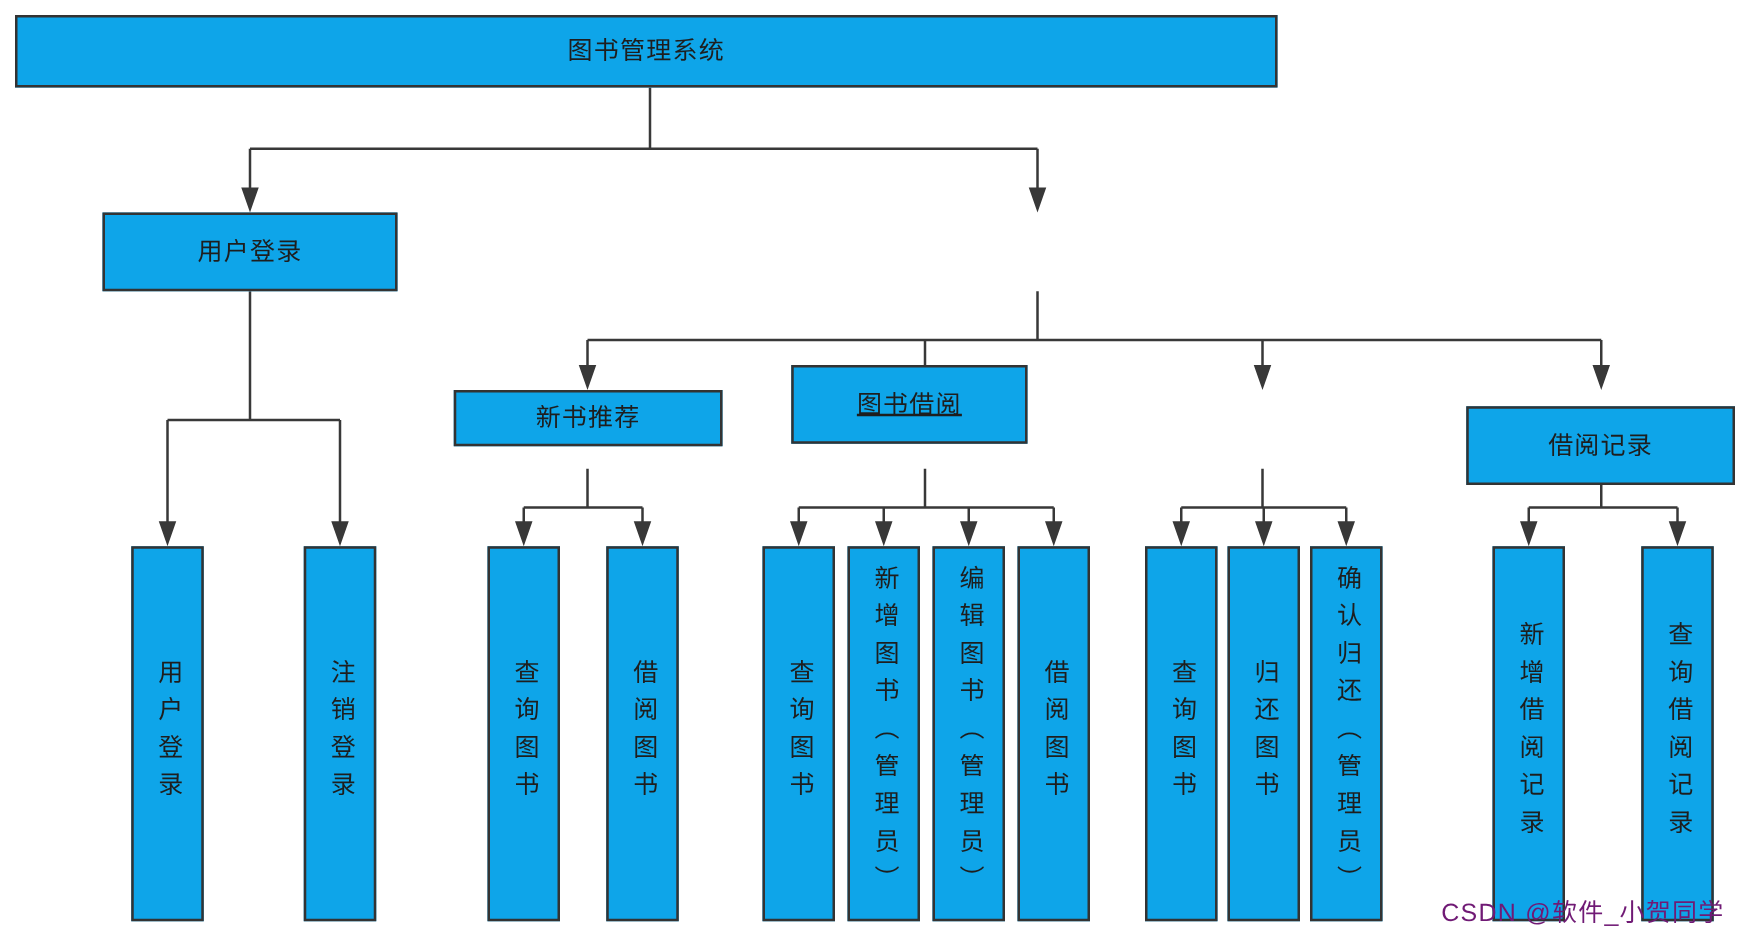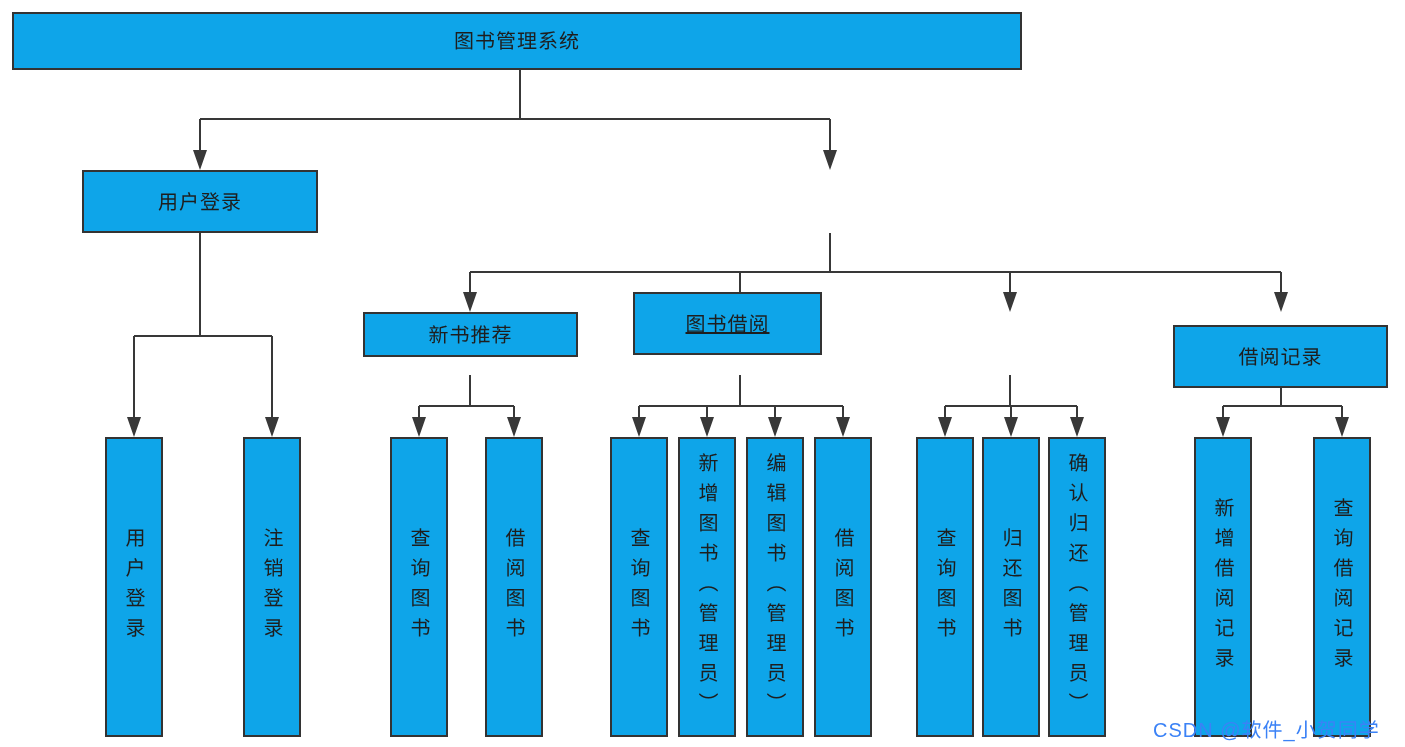--- a/index.html
+++ b/index.html
@@ -14,21 +14,21 @@
     display:flex; align-items:center; justify-content:center;
     font-size:20px; line-height:1; letter-spacing:1px; white-space:nowrap;
   }
   .leaf { padding:6px 0; }
   .vtext {
     writing-mode:vertical-rl; text-orientation:mixed;
     font-size:20px; letter-spacing:10px; line-height:1;
   }
   .watermark {
     position:absolute; left:1153px; top:714px; z-index:5;
-    font-size:20px; color:#3b82f6; letter-spacing:1px; white-space:nowrap;
+    font-size:20px; color:#701a75; letter-spacing:1px; white-space:nowrap;
   }
 </style>
 </head>
 <body>
 
 <div class="canvas">
 
   <svg class="connectors" width="1405" height="747" viewBox="0 0 1405 747" xmlns="http://www.w3.org/2000/svg">
     <g stroke="#383838" stroke-width="2" fill="none">
       <path d="M520 70 V119 M200 119 H830 M200 119 V152 M830 119 V152"></path>

